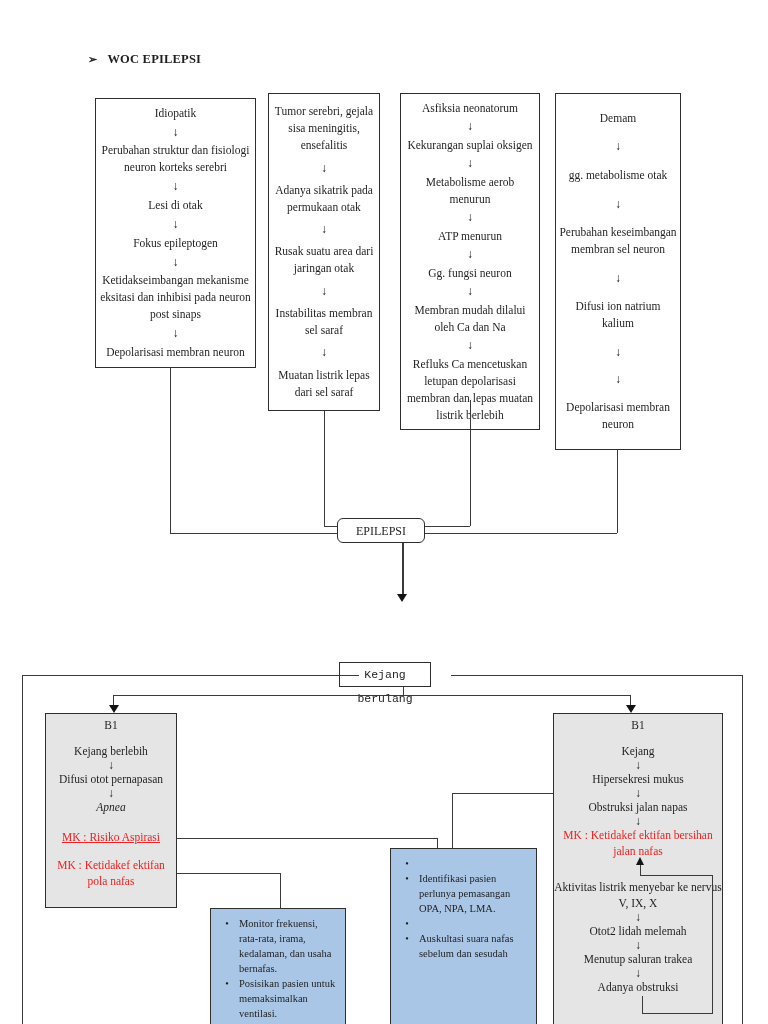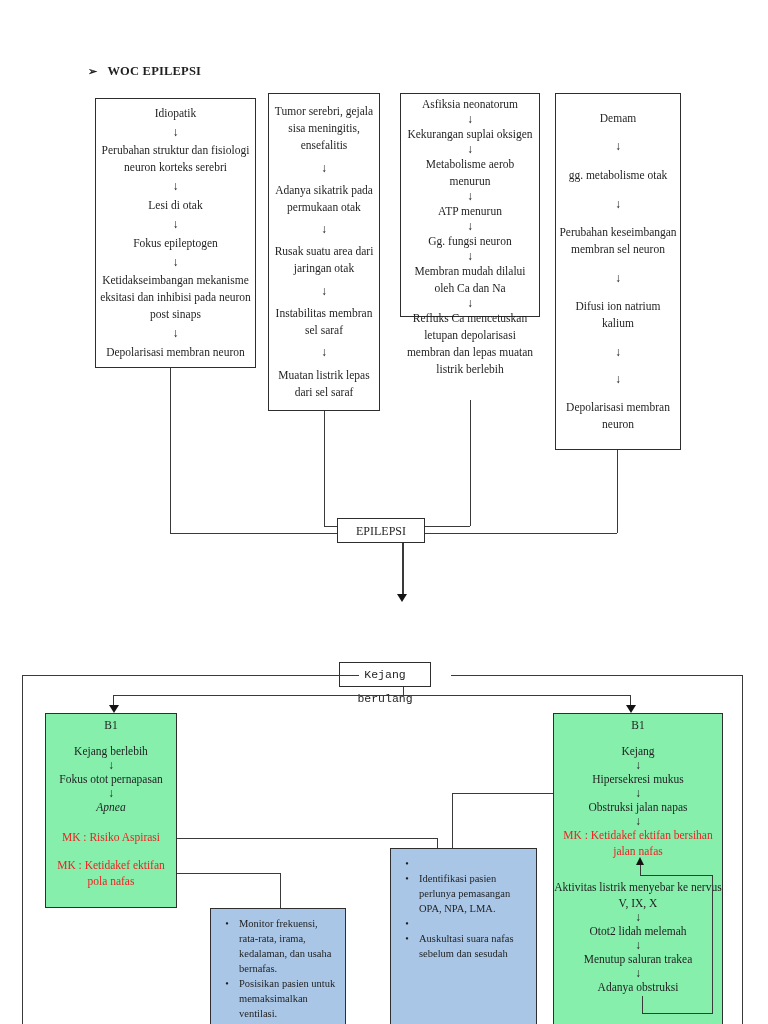--- a/index.html
+++ b/index.html
@@ -1,46 +1,46 @@
 <!DOCTYPE html>
 <html><head>
 <meta charset="utf-8">
 <style>
   html,body{margin:0;padding:0;background:#ffffff;}
   .page{
     position:relative; width:768px; height:1024px; overflow:hidden;
     background:#ffffff; font-family:"Liberation Serif", serif; color:#1f1f1f;
   }
-  .title{position:absolute; left:88px; top:64px; font-size:12.5px; font-weight:bold; letter-spacing:.2px;}
+  .title{position:absolute; left:88px; top:52px; font-size:12.5px; font-weight:bold; letter-spacing:.2px;}
   .title .tbullet{margin-right:10px; font-size:11px;}
   
   .fbox{
     position:absolute; border:1.2px solid #2e2e2e; background:#fff;
     display:flex; flex-direction:column; justify-content:space-evenly;
     text-align:center; font-size:11.5px; line-height:17px; padding:2px 3px; box-sizing:border-box;
   }
   .fbox .fa{font-size:12px; line-height:13px; font-weight:bold; color:#141414;}
   .small-box{
     position:absolute; border:1.2px solid #2e2e2e; background:#fff;
     text-align:center; font-size:12px; box-sizing:border-box;
   }
   
   .ln{position:absolute; background:#3a3a3a;}
   .arrow-down{position:absolute; width:0; height:0; border-left:5px solid transparent; border-right:5px solid transparent; border-top:8px solid #141414;}
   .arrow-up{position:absolute; width:0; height:0; border-left:4.5px solid transparent; border-right:4.5px solid transparent; border-bottom:8px solid #141414;}
   
   .bbox{
-    position:absolute; border:1.2px solid #2e2e2e; background:#86efac;
+    position:absolute; border:1.2px solid #2e2e2e; background:#e5e5e5;
     text-align:center; font-size:11.5px; line-height:16px; padding-top:3px; box-sizing:border-box;
   }
   .bbox .fa{font-size:12px; line-height:12px; font-weight:bold;}
   .bbox .b1{margin-bottom:10px;}
   .mk{color:#ee2222;}
   .apnea{font-style:italic;}
-  .gap14{margin-top:14px;} .gap12{margin-top:12px;} .gap20{margin-top:20px;}
+  .gap14{margin-top:14px;text-decoration:underline;} .gap12{margin-top:12px;} .gap20{margin-top:20px;}
   
   .ibox{
     position:absolute; background:#a9c6e6; border:1.2px solid #2e2e2e;
     box-sizing:border-box; font-size:10.5px; line-height:15px; padding:7px 6px 0 4px;
   }
   .ibox .item{display:flex; margin-bottom:0;}
   .ibox .blt{flex:0 0 24px; text-align:center; font-size:10px;}
   .ibox .itxt{flex:1; text-align:left; padding-right:2px;}
 </style>
 </head>
@@ -71,21 +71,21 @@
     <div class="fa">↓</div>
     <div>Adanya sikatrik pada permukaan otak</div>
     <div class="fa">↓</div>
     <div>Rusak suatu area dari jaringan otak</div>
     <div class="fa">↓</div>
     <div>Instabilitas membran sel saraf</div>
     <div class="fa">↓</div>
     <div>Muatan listrik lepas dari sel saraf</div>
   </div>
 
-  <div class="fbox" style="left:400px; top:93px; width:140px; height:224px;">
+  <div class="fbox" style="left:400px; top:93px; width:140px; height:337px;">
     <div>Asfiksia neonatorum</div>
     <div class="fa">↓</div>
     <div>Kekurangan suplai oksigen</div>
     <div class="fa">↓</div>
     <div>Metabolisme aerob menurun</div>
     <div class="fa">↓</div>
     <div>ATP menurun</div>
     <div class="fa">↓</div>
     <div>Gg. fungsi neuron</div>
     <div class="fa">↓</div>
@@ -109,21 +109,21 @@
 
   <div class="ln" style="left:170px; top:368px; width:1.2px; height:165px;"></div>
   <div class="ln" style="left:170px; top:533px; width:168px; height:1.2px;"></div>
   <div class="ln" style="left:324px; top:411px; width:1.2px; height:115px;"></div>
   <div class="ln" style="left:324px; top:526px; width:14px; height:1.2px;"></div>
   <div class="ln" style="left:470px; top:400px; width:1.2px; height:126px;"></div>
   <div class="ln" style="left:425px; top:526px; width:45px; height:1.2px;"></div>
   <div class="ln" style="left:617px; top:450px; width:1.2px; height:83px;"></div>
   <div class="ln" style="left:425px; top:533px; width:192px; height:1.2px;"></div>
 
-  <div class="small-box" style="left:337px; top:518px; width:88px; height:25px; line-height:24px;">
+  <div class="small-box" style="left:337px; top:518px; width:88px; height:25px; line-height:24px;border-radius:6px;">
     <span>EPILEPSI</span>
   </div>
 
   <div class="ln" style="left:402px; top:543px; width:1.5px; height:51px;"></div>
   <div class="arrow-down" style="left:397px; top:594px;"></div>
 
   <div class="small-box" style="left:339px; top:662px; width:92px; height:25px; line-height:24px; font-size:11.5px;font-family:Liberation Mono, monospace;">
     <span>Kejang berulang</span>
   </div>
 
@@ -136,21 +136,21 @@
   <div class="ln" style="left:113px; top:695px; width:518px; height:1.2px;"></div>
   <div class="ln" style="left:113px; top:695px; width:1.2px; height:10px;"></div>
   <div class="arrow-down" style="left:109px; top:705px;"></div>
   <div class="ln" style="left:630px; top:695px; width:1.2px; height:10px;"></div>
   <div class="arrow-down" style="left:626px; top:705px;"></div>
 
   <div class="bbox" style="left:45px; top:713px; width:132px; height:195px;">
     <div class="b1">B1</div>
     <div>Kejang berlebih</div>
     <div class="fa">↓</div>
-    <div>Fokus otot pernapasan</div>
+    <div>Difusi otot pernapasan</div>
     <div class="fa">↓</div>
     <div class="apnea">Apnea</div>
     <div class="mk gap14">MK : Risiko Aspirasi</div>
     <div class="mk gap12">MK : Ketidakef ektifan pola nafas</div>
   </div>
 
   <div class="bbox" style="left:553px; top:713px; width:170px; height:315px;">
     <div class="b1">B1</div>
     <div>Kejang</div>
     <div class="fa">↓</div>

